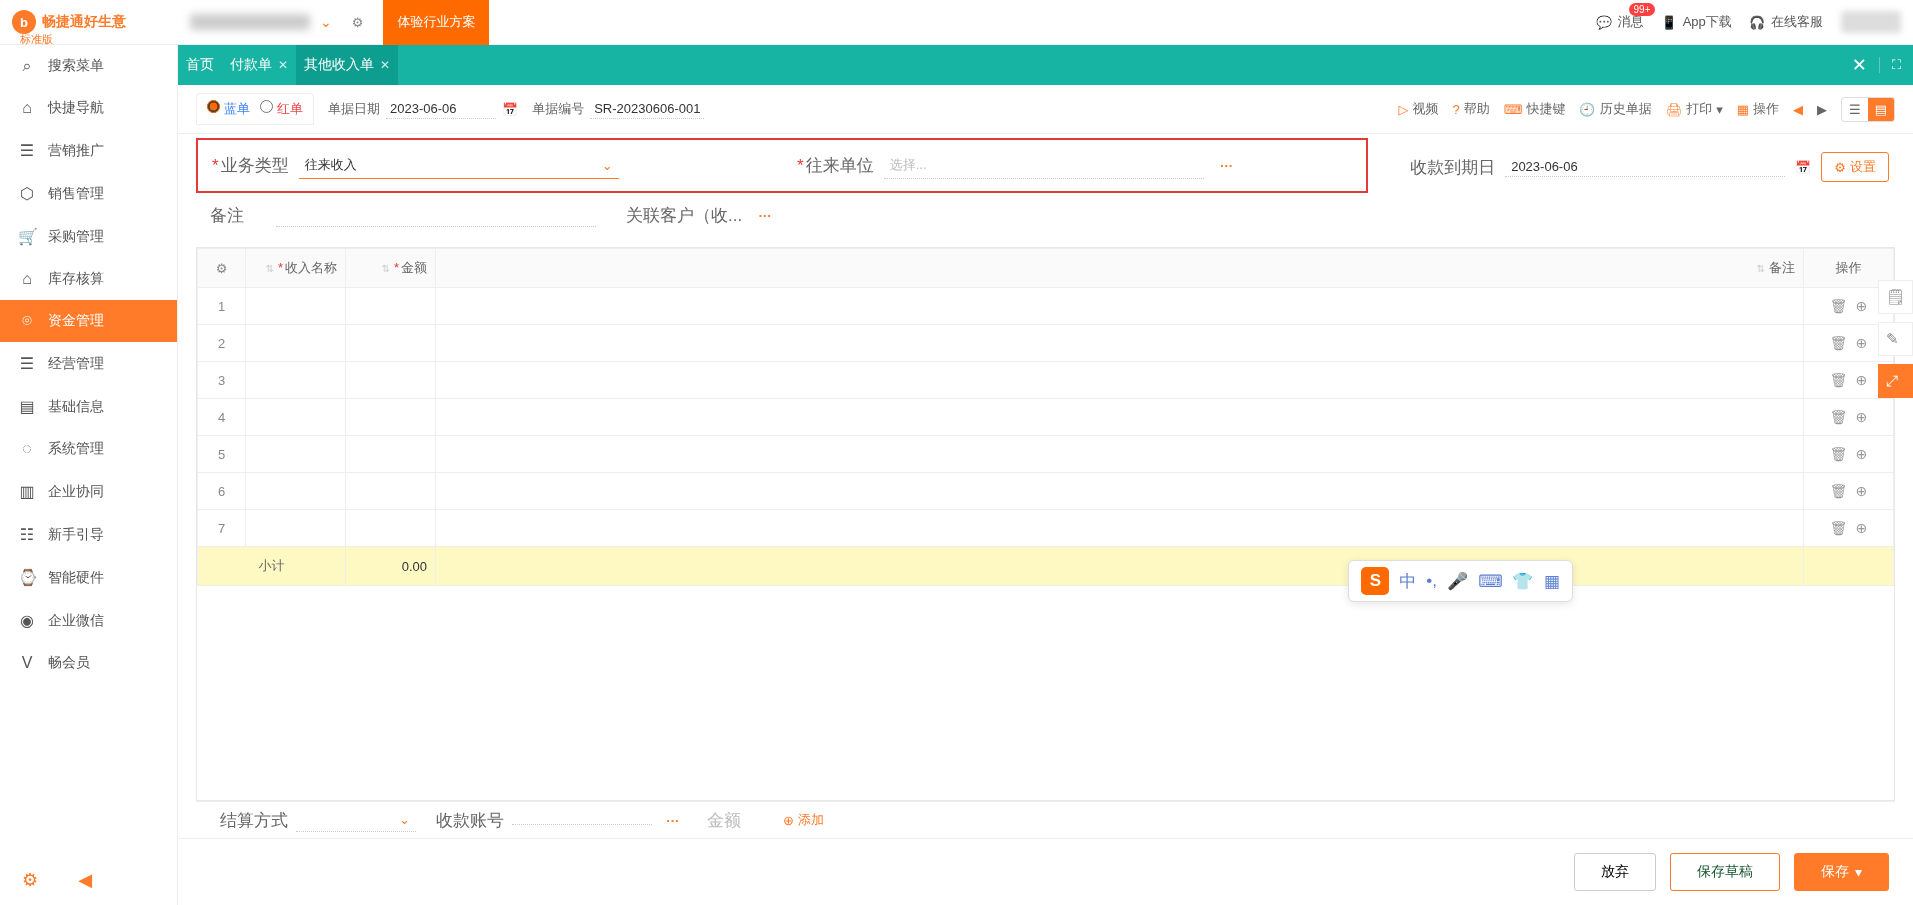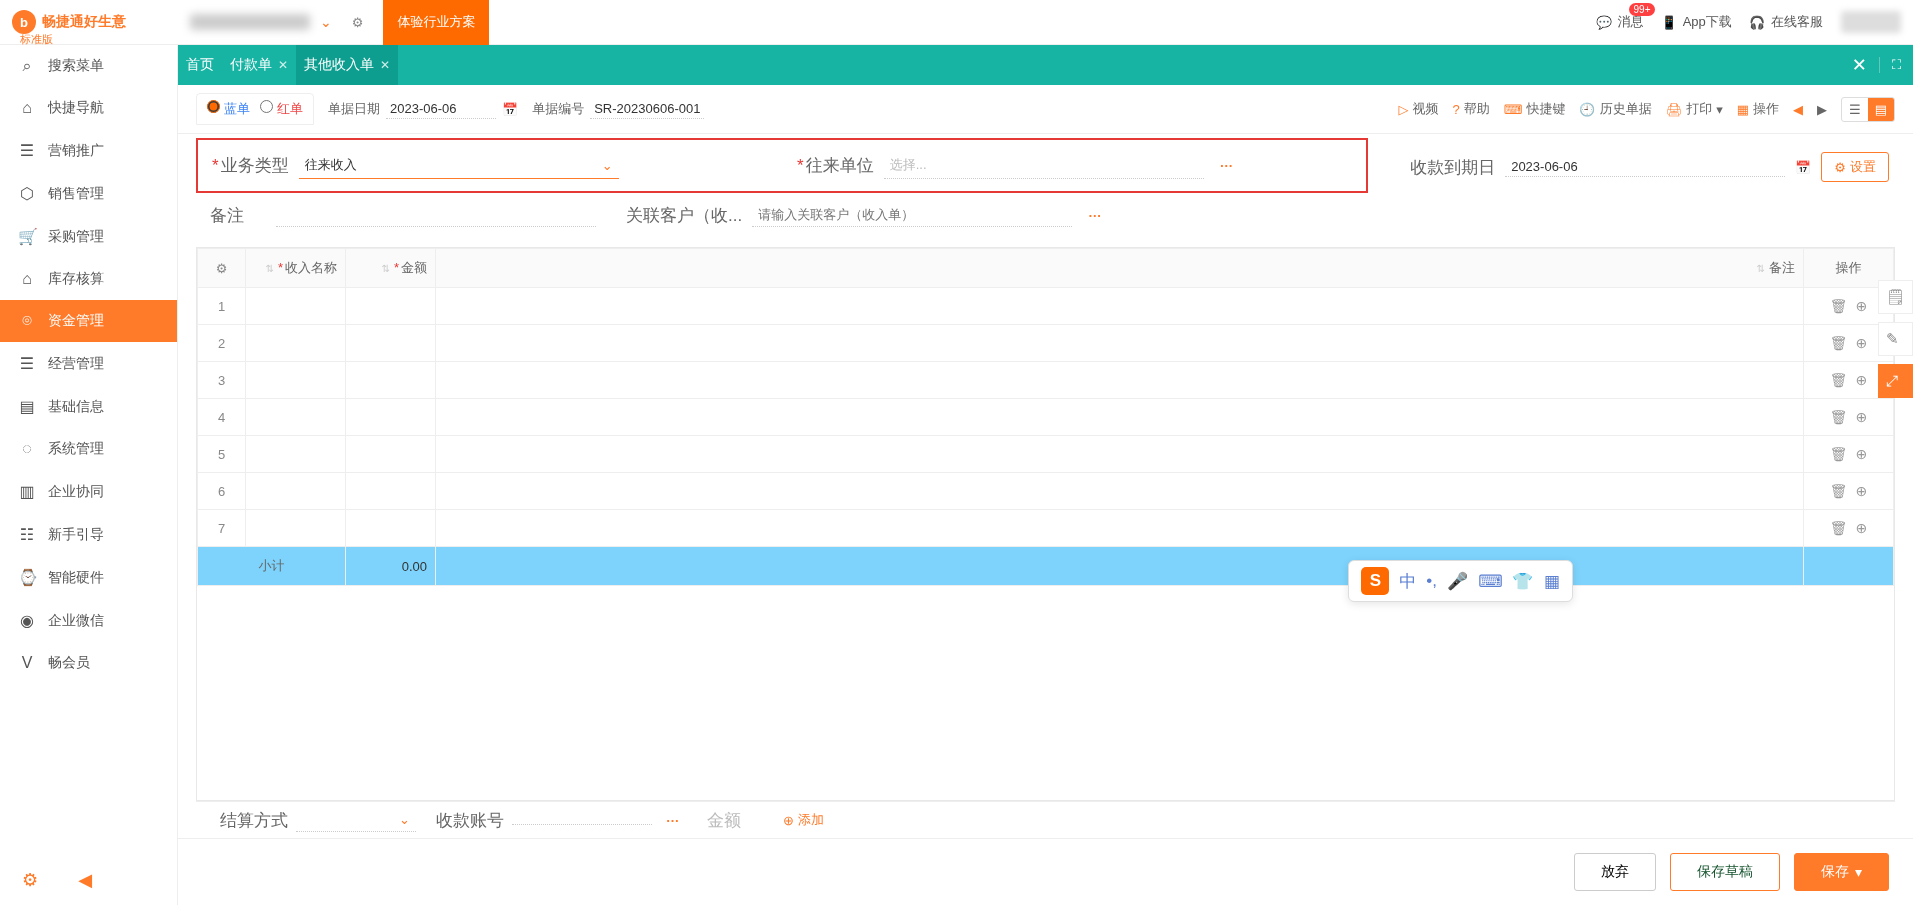--- a/index.html
+++ b/index.html
@@ -81,21 +81,21 @@
 .tbl-wrap { margin: 10px 18px 0; border: 1px solid #e8e8e8; flex: 1; overflow: auto; }
 table { width: 100%; border-collapse: collapse; }
 th, td { border: 1px solid #eee; padding: 10px 8px; font-size: 13px; text-align: right; }
 th { background: #fafafa; color: #666; font-weight: normal; }
 th.right, td.right { text-align: right; }
 .col-idx { width: 48px; text-align: center; color: #888; }
 .col-gear { width: 42px; text-align: center; color: #888; }
 .col-op { width: 90px; text-align: center; }
 .sort-ic { color: #ccc; font-size: 10px; margin-right: 4px; }
 .op-cell span { color: #999; margin: 0 4px; cursor: pointer; font-size: 14px; }
-tr.subtotal td { background: #7dd3fc; }
+tr.subtotal td { background: #fef9c3; }
 tr.subtotal .sub-lbl { text-align: center; color: #666; }
 
 
 .settle-row { display: flex; align-items: center; gap: 20px; padding: 6px 24px; border-top: 1px solid #eee; margin: 0 18px; }
 .settle-row .fld { display: flex; align-items: center; gap: 8px; }
 .add-link { color: #ff7a29; cursor: pointer; display: flex; align-items: center; gap: 4px; }
 
 
 .footer { display: flex; justify-content: flex-end; gap: 14px; padding: 14px 24px; border-top: 1px solid #eee; background: #fff; }
 .btn { padding: 9px 26px; border-radius: 3px; border: 1px solid #ccc; background: #fff; cursor: pointer; font-size: 14px; }
@@ -325,21 +325,20 @@
       </div>
     </div>
 
     <div class="sub-row">
       <div class="form-field">
         <span class="lbl">备注</span>
         <input class="input-line" style="">
       </div>
       <div class="form-field">
         <span class="lbl" style="min-width:110px">关联客户（收...</span>
-        <input class="input-line" placeholder="请输入关联客户（收入单）" style="">
         <span class="more-dots">⋯</span>
       </div>
     </div>
 
     <div class="tbl-wrap">
       <table>
         <thead>
           <tr>
             <th class="col-gear">⚙</th>
             <th style="width:100px"><span class="sort-ic">⇅</span><span class="req">*</span><span>收入名称</span></th>

